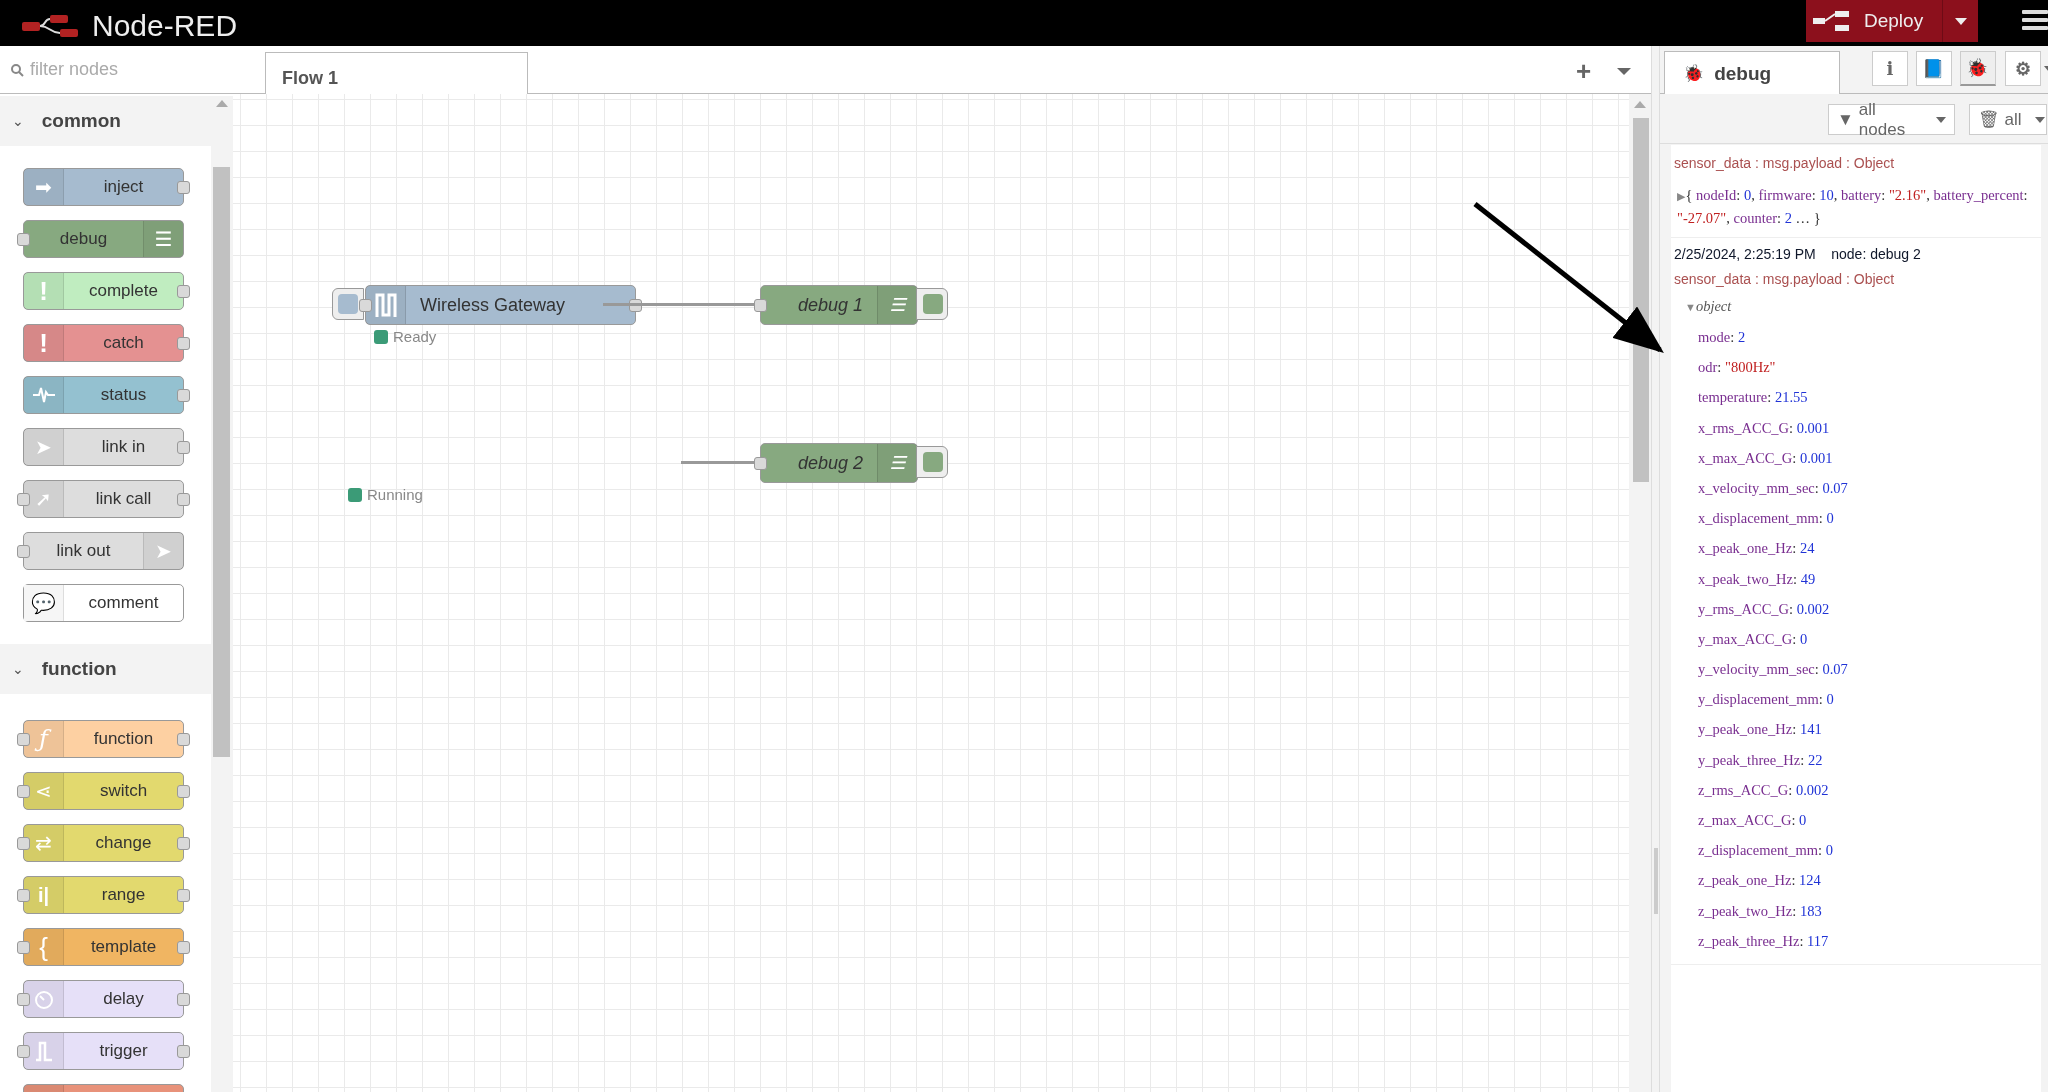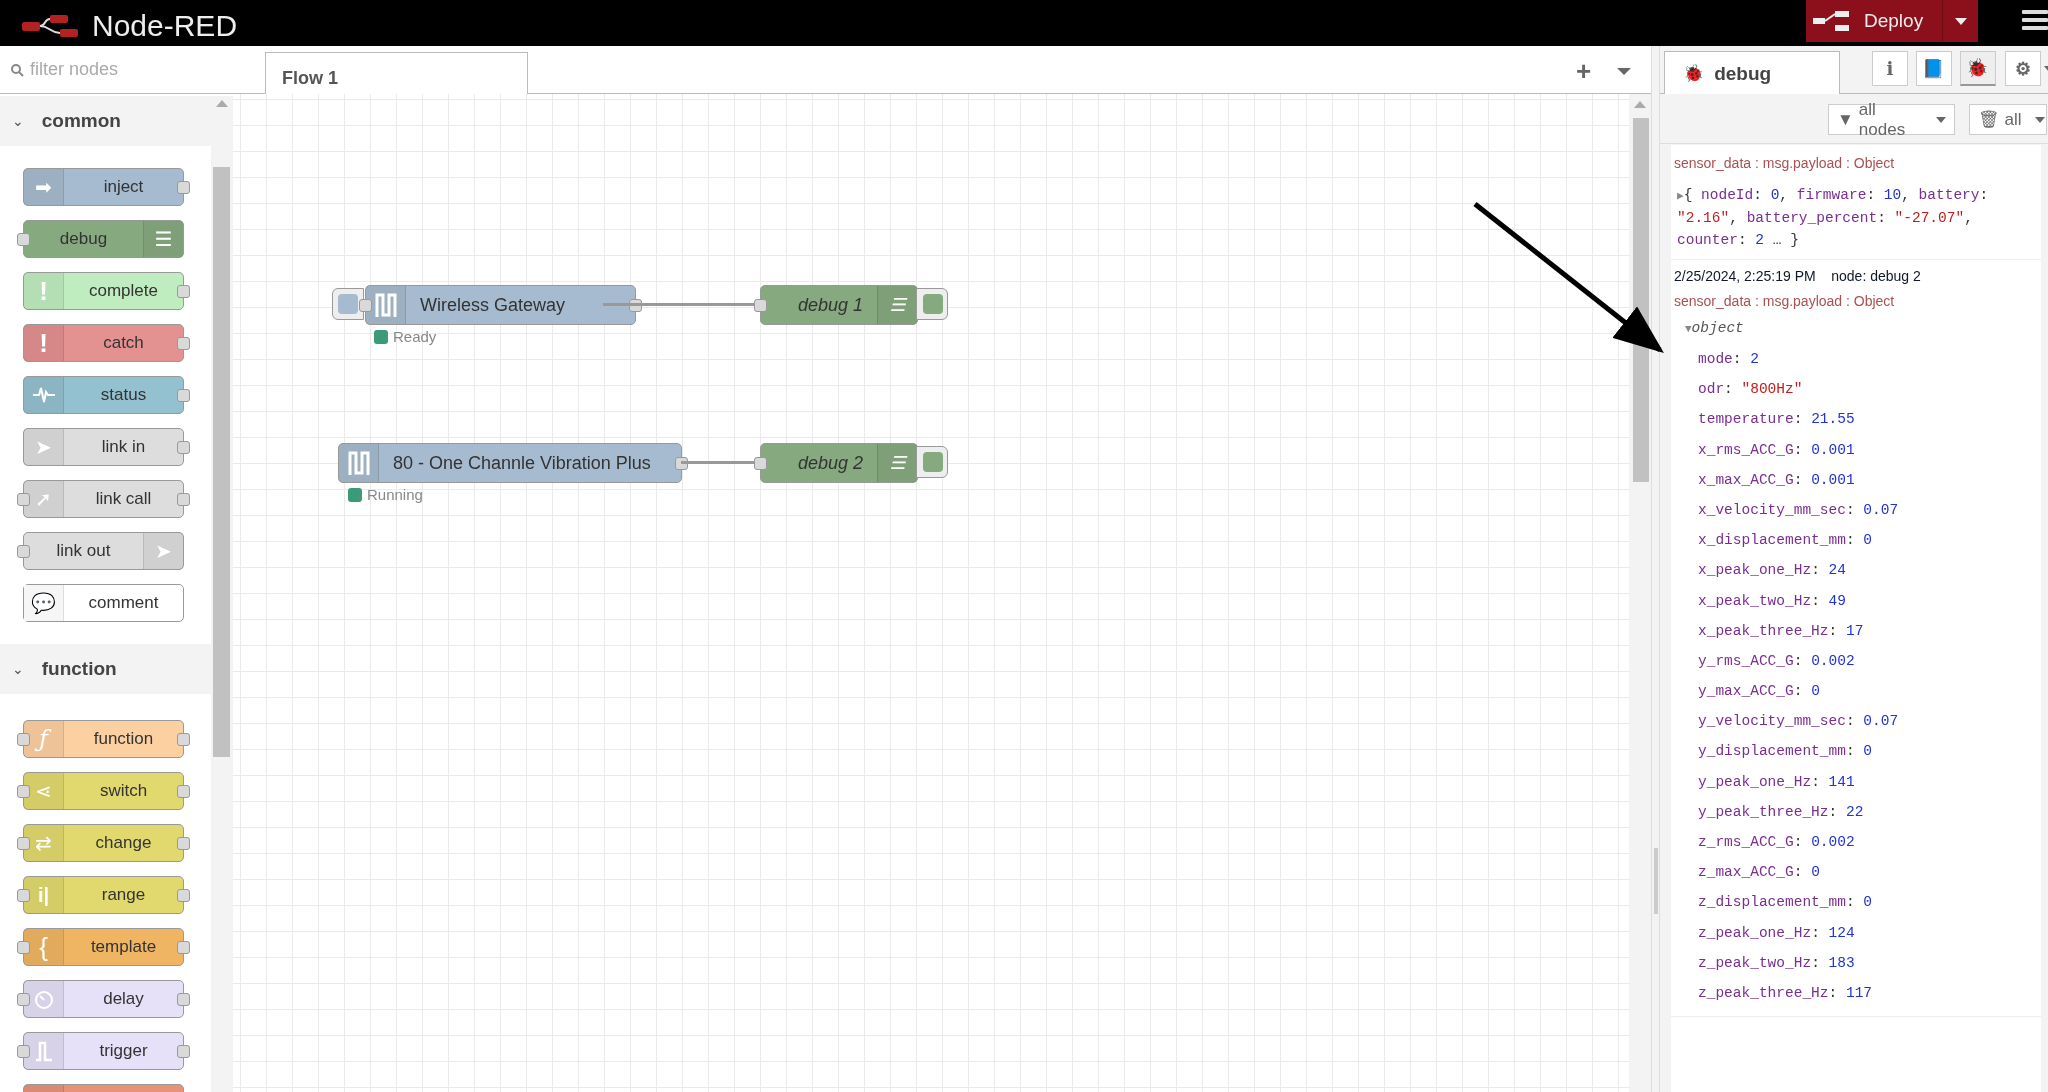--- a/index.html
+++ b/index.html
@@ -60,21 +60,21 @@
 #stab-debug{position:absolute;left:4px;top:5px;width:176px;height:44px;background:#fff;border:1px solid #bbb;border-bottom:none;display:flex;align-items:center;padding-left:18px;gap:10px;font-weight:bold;font-size:19px;color:#444}
 .sbtn{position:absolute;top:5px;width:36px;height:35px;background:#fff;border:1px solid #ccc;display:flex;align-items:center;justify-content:center;color:#666;font-size:18px;font-weight:bold}
 .sbtn.sel{background:#eee;border-bottom:2px solid #999}
 #stoolbar{position:absolute;left:0;top:48px;width:388px;height:50px;background:#f3f3f3;border-bottom:1px solid #ddd}
 .tbtn{position:absolute;top:10px;height:31px;background:#fff;border:1px solid #ccc;display:flex;align-items:center;font-size:17px;color:#666;padding:0 8px;gap:5px}
 .tri{width:0;height:0;border-left:5px solid transparent;border-right:5px solid transparent;border-top:6px solid #666;margin-left:8px}
 #messages{position:absolute;left:11px;top:99px;width:370px;height:947px;background:#fff;overflow:hidden}
 .msg{position:relative;border-bottom:1px solid #eee;padding:4px 0 8px 0}
 .meta{font-size:14px;color:#0f172a;padding-left:3px;height:25px;line-height:25px}
 .topic{font-size:14px;color:#aa5050;padding-left:3px;height:25px;line-height:25px}
-.mono{font-family:Liberation Mono, monospace;font-size:14.5px}
+.mono{font-family:Liberation Serif, serif;font-size:14.5px}
 .summary{padding:8px 8px 0 6px;line-height:22px}
 .k{color:#792e90}.n{color:#2033d6}.s{color:#c02020}.p{color:#333}
 .objhead{padding:6px 0 0 14px;height:30px;font-style:italic;color:#555}
 .prop{padding-left:27px;height:30.2px;line-height:30.2px}
 #arrow{position:absolute;left:0;top:0;pointer-events:none}
 </style>
 </head>
 <body>
 
 <div id="header">
@@ -268,29 +268,20 @@
 
     <div class="fnode" style="left:527px;top:191px;width:158px;background:#87a980;font-style:italic">
       <span class="fport" style="left:-7px"></span>
       <span class="lab" style="text-align:right">debug 1</span>
       <span class="icn r" style="color:#fff">☰</span>
     </div>
     <div class="btnR" style="left:683px;top:194px">
         <div></div>
       </div>
 
-    <div class="fnode" style="left:105px;top:349px;width:344px;background:#a6bbcf">
-      <span class="icn">
-          <svg width="24" height="28" viewBox="0 0 24 28">
-            <path d="M3 26 V4 H9 V24 H15 V4 H21 V26" stroke="#fff" stroke-width="3" fill="none"></path>
-          </svg>
-        </span>
-      <span class="lab">80 - One Channle Vibration Plus</span>
-      <span class="fport" style="right:-7px"></span>
-    </div>
     <div class="status" style="left:115px;top:392px">
       <span class="dot"></span>
       <span>Running</span>
     </div>
     <div class="wire" style="left:448px;top:367px;width:76px"></div>
 
     <div class="fnode" style="left:527px;top:349px;width:158px;background:#87a980;font-style:italic">
       <span class="fport" style="left:-7px"></span>
       <span class="lab" style="text-align:right">debug 2</span>
       <span class="icn r" style="color:#fff">☰</span>
@@ -356,21 +347,20 @@
       <div id="props">
           <div class="prop mono"><span class="k">mode</span><span class="p">: </span><span class="n">2</span></div>
           <div class="prop mono"><span class="k">odr</span><span class="p">: </span><span class="s">"800Hz"</span></div>
           <div class="prop mono"><span class="k">temperature</span><span class="p">: </span><span class="n">21.55</span></div>
           <div class="prop mono"><span class="k">x_rms_ACC_G</span><span class="p">: </span><span class="n">0.001</span></div>
           <div class="prop mono"><span class="k">x_max_ACC_G</span><span class="p">: </span><span class="n">0.001</span></div>
           <div class="prop mono"><span class="k">x_velocity_mm_sec</span><span class="p">: </span><span class="n">0.07</span></div>
           <div class="prop mono"><span class="k">x_displacement_mm</span><span class="p">: </span><span class="n">0</span></div>
           <div class="prop mono"><span class="k">x_peak_one_Hz</span><span class="p">: </span><span class="n">24</span></div>
           <div class="prop mono"><span class="k">x_peak_two_Hz</span><span class="p">: </span><span class="n">49</span></div>
-          <div class="prop mono"><span class="k">x_peak_three_Hz</span><span class="p">: </span><span class="n">17</span></div>
           <div class="prop mono"><span class="k">y_rms_ACC_G</span><span class="p">: </span><span class="n">0.002</span></div>
           <div class="prop mono"><span class="k">y_max_ACC_G</span><span class="p">: </span><span class="n">0</span></div>
           <div class="prop mono"><span class="k">y_velocity_mm_sec</span><span class="p">: </span><span class="n">0.07</span></div>
           <div class="prop mono"><span class="k">y_displacement_mm</span><span class="p">: </span><span class="n">0</span></div>
           <div class="prop mono"><span class="k">y_peak_one_Hz</span><span class="p">: </span><span class="n">141</span></div>
           <div class="prop mono"><span class="k">y_peak_three_Hz</span><span class="p">: </span><span class="n">22</span></div>
           <div class="prop mono"><span class="k">z_rms_ACC_G</span><span class="p">: </span><span class="n">0.002</span></div>
           <div class="prop mono"><span class="k">z_max_ACC_G</span><span class="p">: </span><span class="n">0</span></div>
           <div class="prop mono"><span class="k">z_displacement_mm</span><span class="p">: </span><span class="n">0</span></div>
           <div class="prop mono"><span class="k">z_peak_one_Hz</span><span class="p">: </span><span class="n">124</span></div>

